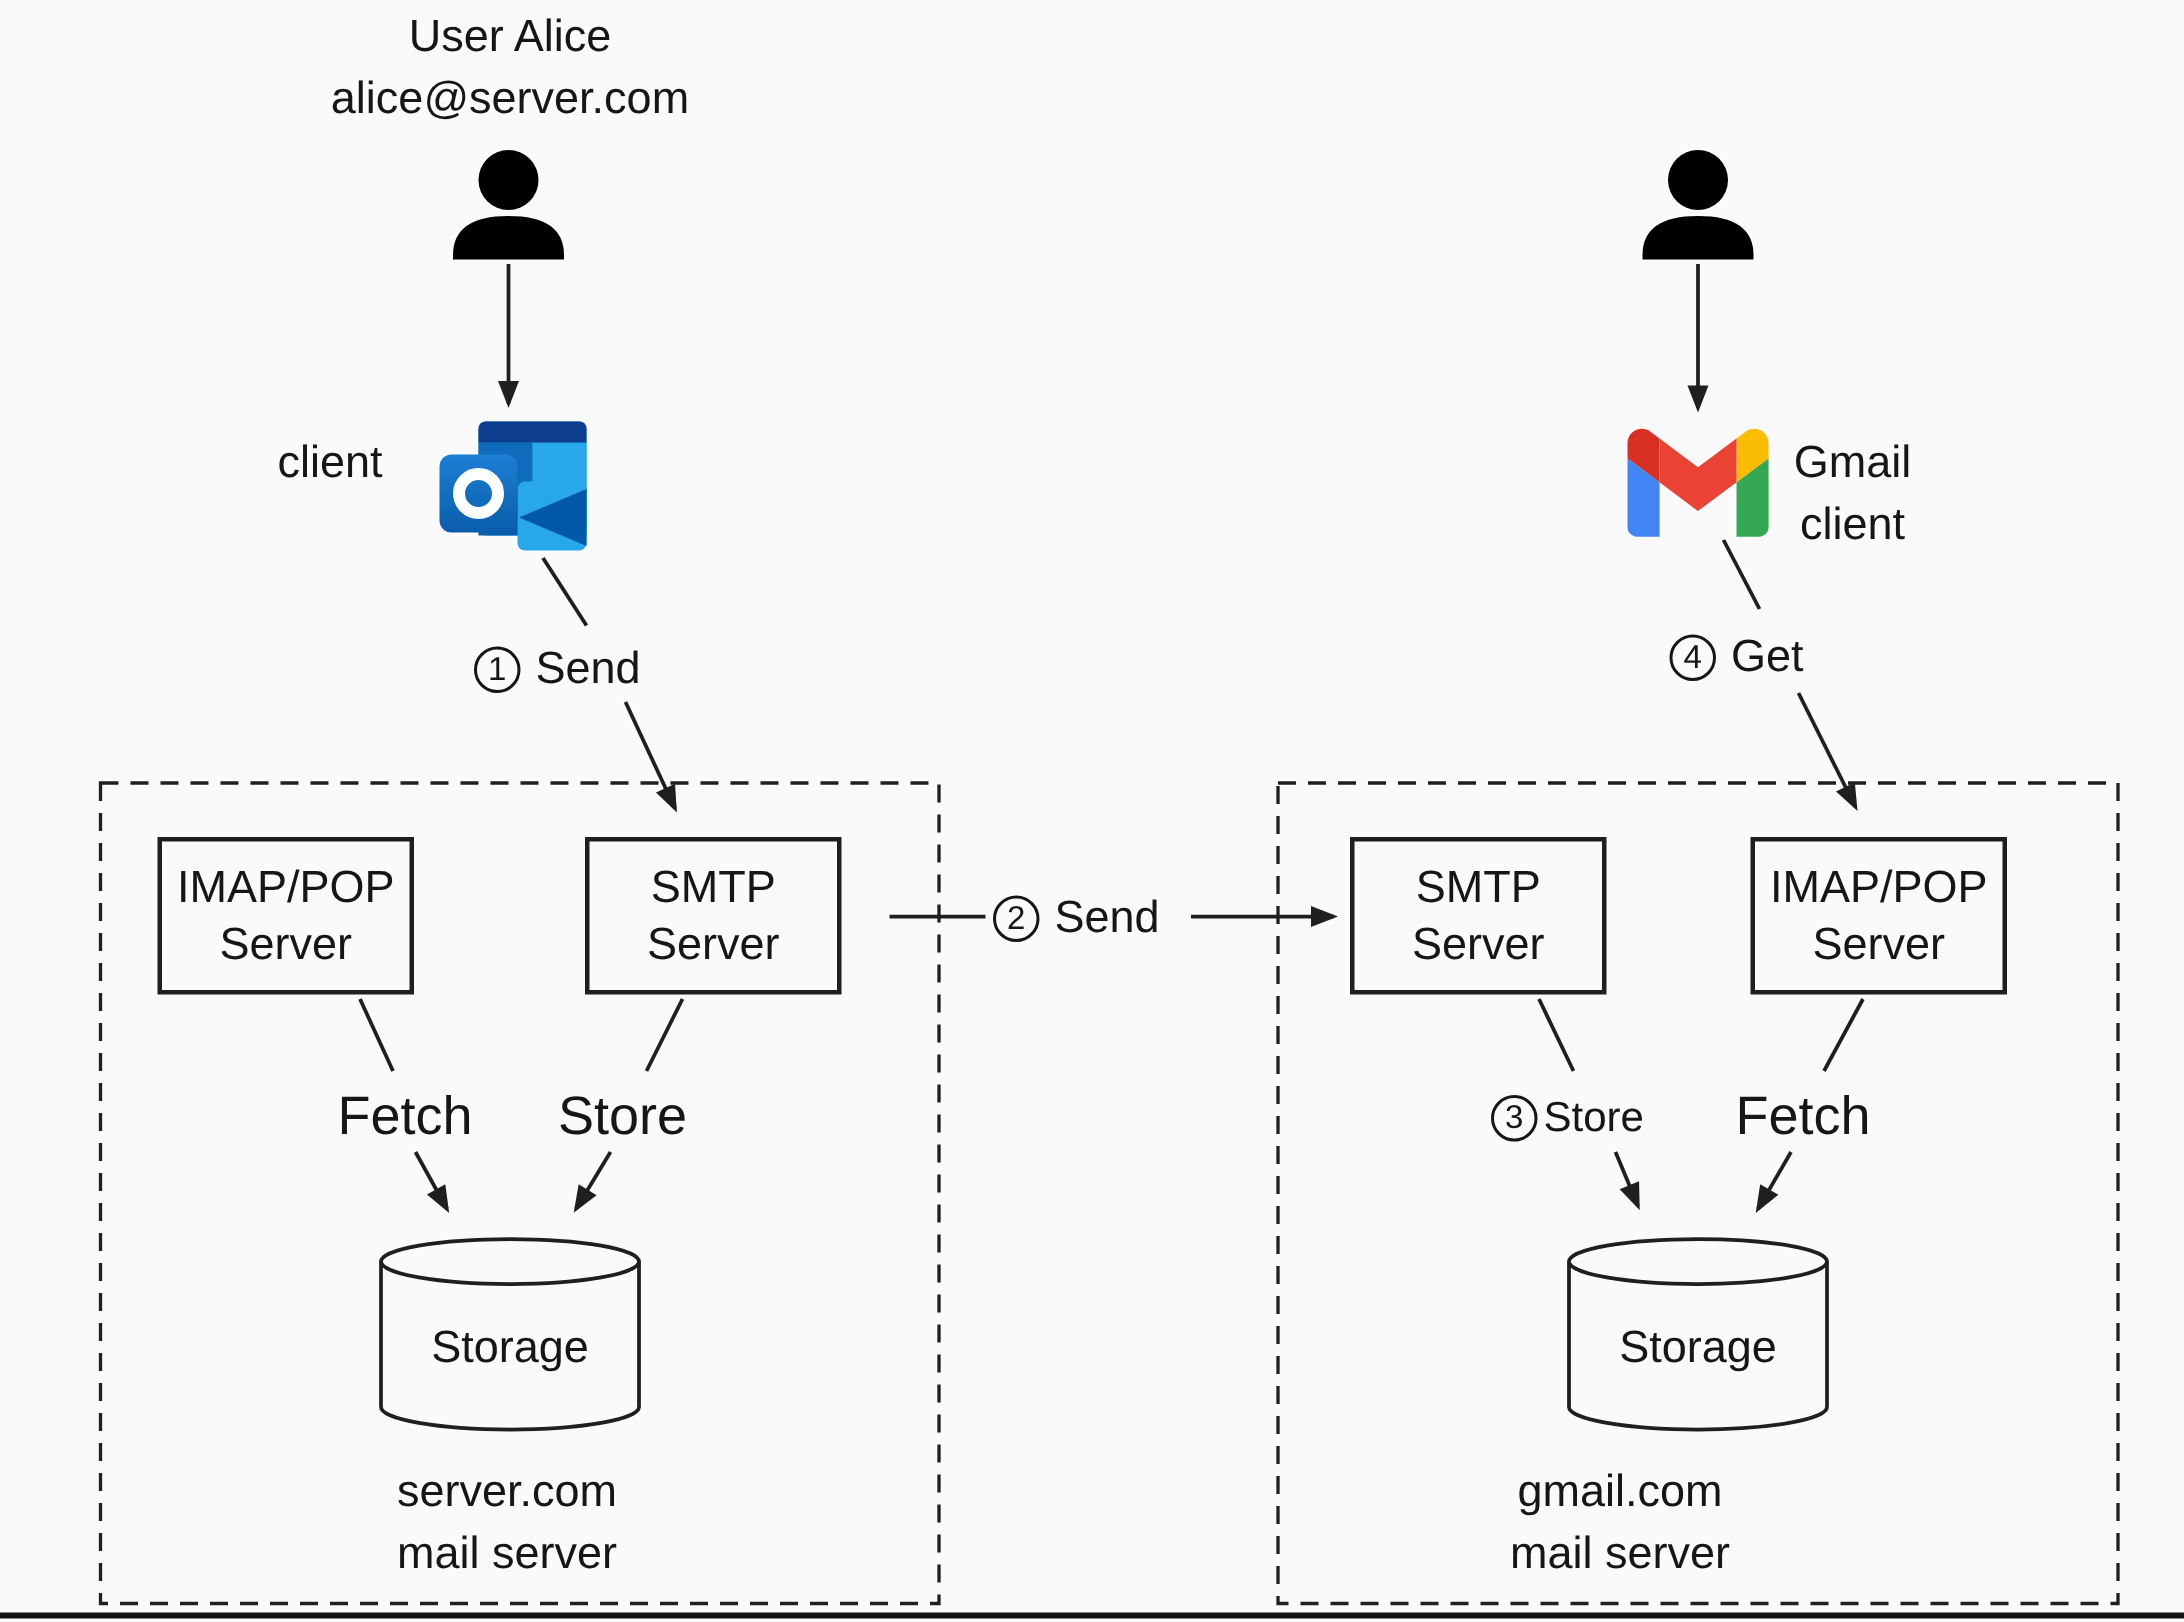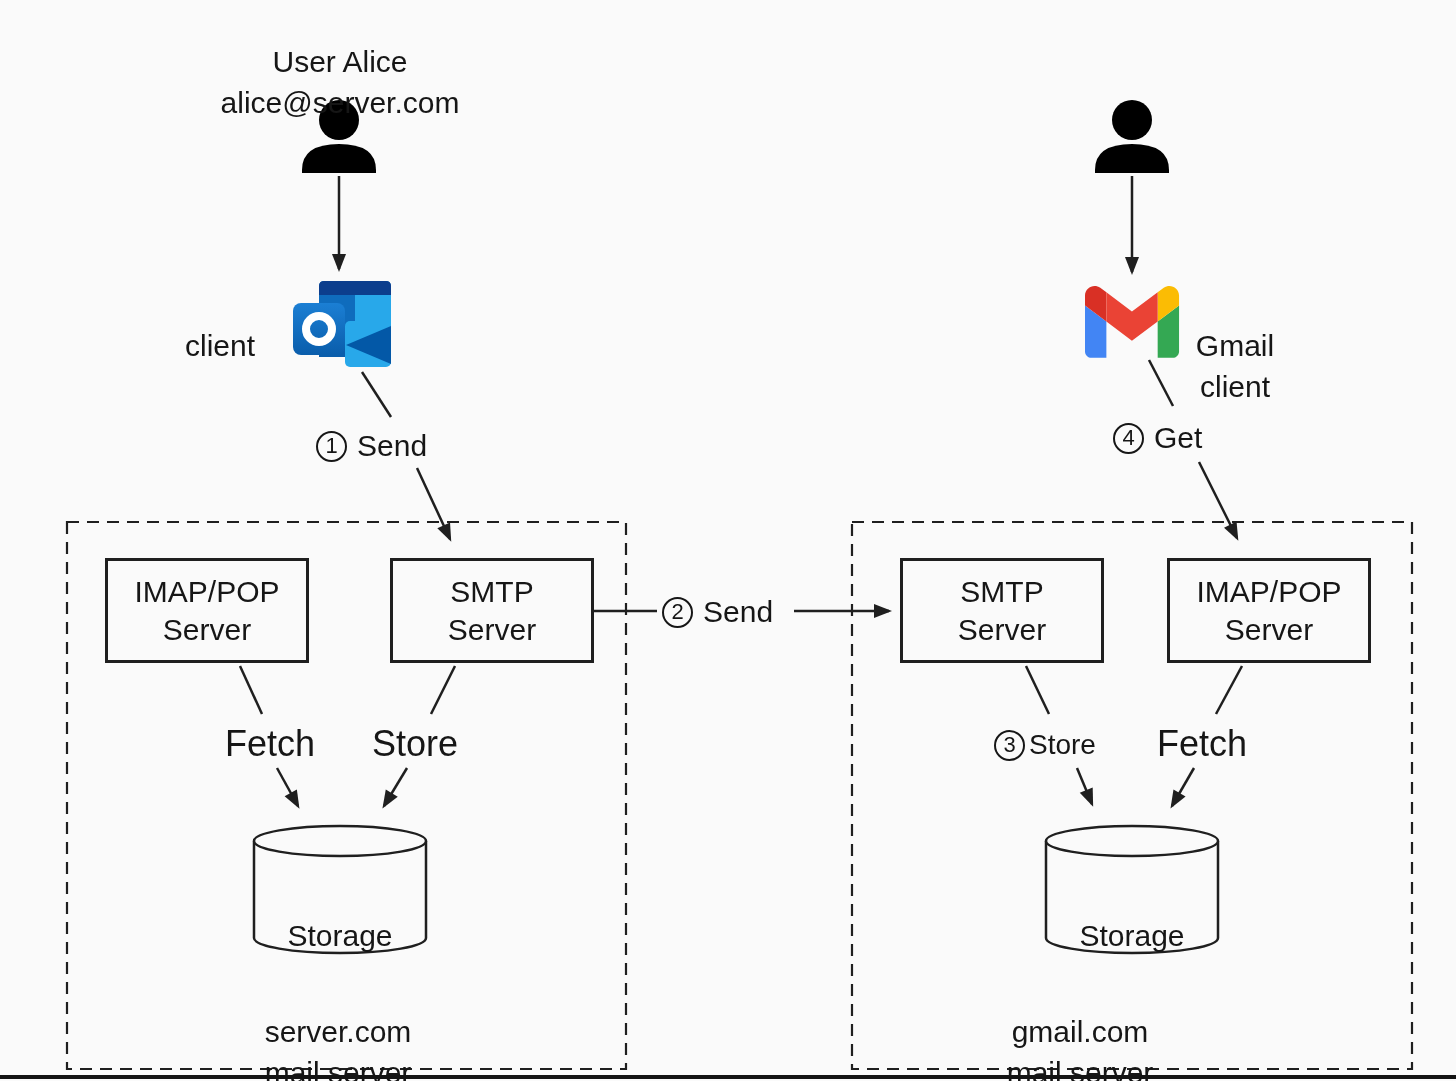--- a/index.html
+++ b/index.html
@@ -1,23 +1,23 @@
 <!DOCTYPE html>
 <html><head>
 <meta charset="utf-8">
 <style>
   html,body{margin:0;padding:0;}
   body{font-family:"Liberation Sans", sans-serif; background:#fafafa;}
   #canvas{position:relative; width:1456px; height:1081px; background:#fafafa; overflow:hidden; color:#161616;}
   .abs{position:absolute;}
   .ctr{text-align:center;}
-  .t30{font-size:30px; line-height:41px; white-space:nowrap;margin-top:37px;}
+  .t30{font-size:30px; line-height:41px; white-space:nowrap;}
   .t28{font-size:36px; line-height:30px; white-space:nowrap;}
   .server-box{
-    position:absolute; width:204px; height:105px; border:3px solid #1f1f1f;
+    position:absolute; width:171px; height:105px; border:3px solid #1f1f1f;
     box-sizing:border-box; display:flex; flex-direction:column; align-items:center;
     justify-content:center; font-size:30px; line-height:38px; background:transparent;text-align:right;
   }
   .steprow{position:absolute; display:flex; align-items:center; font-size:30px; white-space:nowrap;}
   .circnum{
     display:inline-flex; width:31px; height:31px; border:2.5px solid #161616; border-radius:50%;
     align-items:center; justify-content:center; font-size:22px; box-sizing:border-box; flex:0 0 auto;
   }
   .gap10{margin-right:10px;}
   .gap3{margin-right:4px;}

